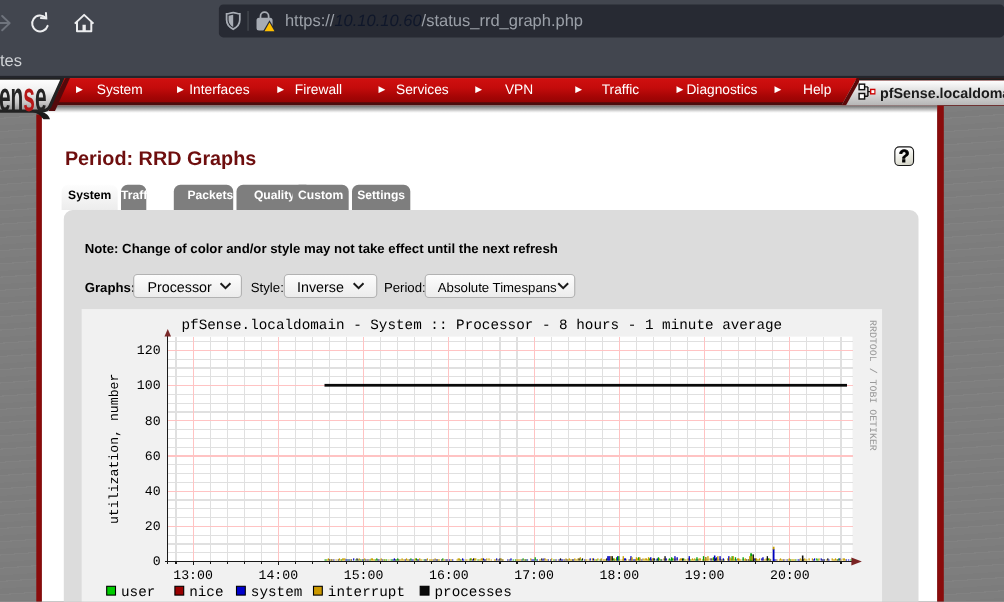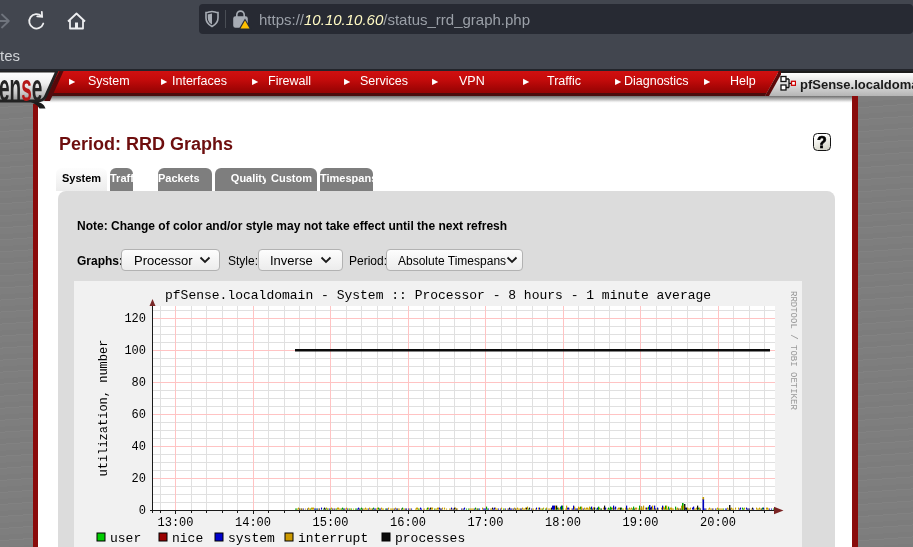--- a/index.html
+++ b/index.html
@@ -38,21 +38,21 @@
 
   <rect x="21" y="1" width="1" height="18" fill="#4a4e55"></rect>
 
   <g stroke="#a7acb4" stroke-width="1.6" fill="none">
     <rect x="30" y="8" width="13" height="10" rx="1.5" fill="#a7acb4"></rect>
     <path d="M32.8 8 V5.8 A3.7 3.7 0 0 1 40.2 5.8 V8"></path>
   </g>
   <path d="M41 9.5 L47.5 20.5 H34.5 Z" fill="#272a33" stroke="none"></path>
   <path d="M41 11.5 L45.5 19.5 H36.5 Z" fill="#ffbf00" stroke="none"></path>
 </svg>
-<div class="abs" style="left:259px;top:11px;font-size:15px;color:#9ba0a8;white-space:nowrap;">https://<span style="color:#fef9c3;font-style:italic;">10.10.10.60</span>/status_rrd_graph.php</div>
+<div class="abs" style="left:259px;top:11px;font-size:15px;color:#9ba0a8;white-space:nowrap;">https://<span style="color:#0f172a;font-style:italic;">10.10.10.60</span>/status_rrd_graph.php</div>
 
 <div class="abs" style="left:0;top:47px;font-size:15px;color:#cfd2d6;">tes</div>
 
 <div class="abs" style="left:0;top:71px;width:913px;height:476px;background:
   repeating-linear-gradient(176deg, rgba(255,255,255,0.03) 0 1px, rgba(127,127,127,0) 1px 7px, rgba(0,0,0,0.02) 7px 12px),
   #7e7e7e;"></div>
 
 <div class="abs" style="left:0;top:71px;width:913px;height:25px;background:linear-gradient(#d01010,#c40b0b 35%,#a30505 70%,#8e0303);"></div>
 <div class="abs" style="left:0;top:93px;width:913px;height:3px;background:#4a0c0c;"></div>
 
@@ -109,24 +109,24 @@
 </svg>
 
 <div class="abs" style="left:59px;top:134px;font-size:18px;font-weight:bold;color:#6e0e0e;">Period: RRD Graphs</div>
 
 <div class="abs" style="left:813px;top:133px;width:18px;height:18px;border:1.5px solid #161616;border-radius:4.5px;background:linear-gradient(160deg,#ffffff 20%,#e8e8df 60%,#cfcfc2);"></div>
 <div class="abs" style="left:817px;top:133.5px;font-size:16px;font-weight:bold;color:#000;-webkit-text-stroke:0.7px #000;">?</div>
 
 <div class="abs" style="left:0;top:168px;height:23px;font-size:11px;font-weight:bold;">
   <span class="abs" style="left:56px;width:51px;height:23px;background:linear-gradient(#fdfdfd,#ececec);border-radius:6px 6px 0 0;color:#000;text-align:center;padding-top:4px;">System</span>
   <span class="abs" style="left:110px;width:23px;height:23px;background:#7e7e7e;border-radius:6px 6px 0 0;color:#fff;text-align:center;padding-top:4px;">Traffic</span>
-  <span class="abs" style="left:158px;width:54px;height:27px;background:#7e7e7e;border-radius:6px 6px 0 0;color:#fff;text-align:left;padding-top:4px;">Packets</span>
+  <span class="abs" style="left:158px;width:54px;height:27px;background:#7e7e7e;border-radius:6px 6px 0 0;color:#fff;text-align:right;padding-top:4px;">Packets</span>
   <span class="abs" style="left:215px;width:69px;height:23px;background:#7e7e7e;border-radius:6px 6px 0 0;color:#fff;text-align:center;padding-top:4px;">Quality</span>
   <span class="abs" style="left:266px;width:51px;height:41px;background:#7e7e7e;border-radius:6px 6px 0 0;color:#fff;text-align:center;padding-top:4px;">Custom</span>
-  <span class="abs" style="left:320px;width:53px;height:23px;background:#7e7e7e;border-radius:6px 6px 0 0;color:#fff;text-align:center;padding-top:4px;">Timespans</span>
+  <span class="abs" style="left:320px;width:53px;height:23px;background:#7e7e7e;border-radius:6px 6px 0 0;color:#fff;text-align:center;padding-top:4px;">Settings</span>
 </div>
 
 <div class="abs" style="left:58px;top:191px;width:777px;height:356px;background:#dcdcdc;border-radius:8px 8px 0 0;"></div>
 
 <div class="abs" style="left:77px;top:219px;font-size:12px;font-weight:bold;color:#000;">Note: Change of color and/or style may not take effect until the next refresh</div>
 
 <div class="abs" style="left:77px;top:254px;font-size:12px;color:#000;font-weight:bold;">Graphs:</div>
 <div class="abs" style="left:121px;top:249px;width:99px;height:22px;background:linear-gradient(#fdfdfd,#ececec);border:1px solid #b2b2b2;border-radius:4px;"></div>
 <div class="abs" style="left:134px;top:253px;font-size:13px;color:#000;">Processor</div>
 <svg class="abs" style="left:199px;top:256px;" width="12" height="8">

